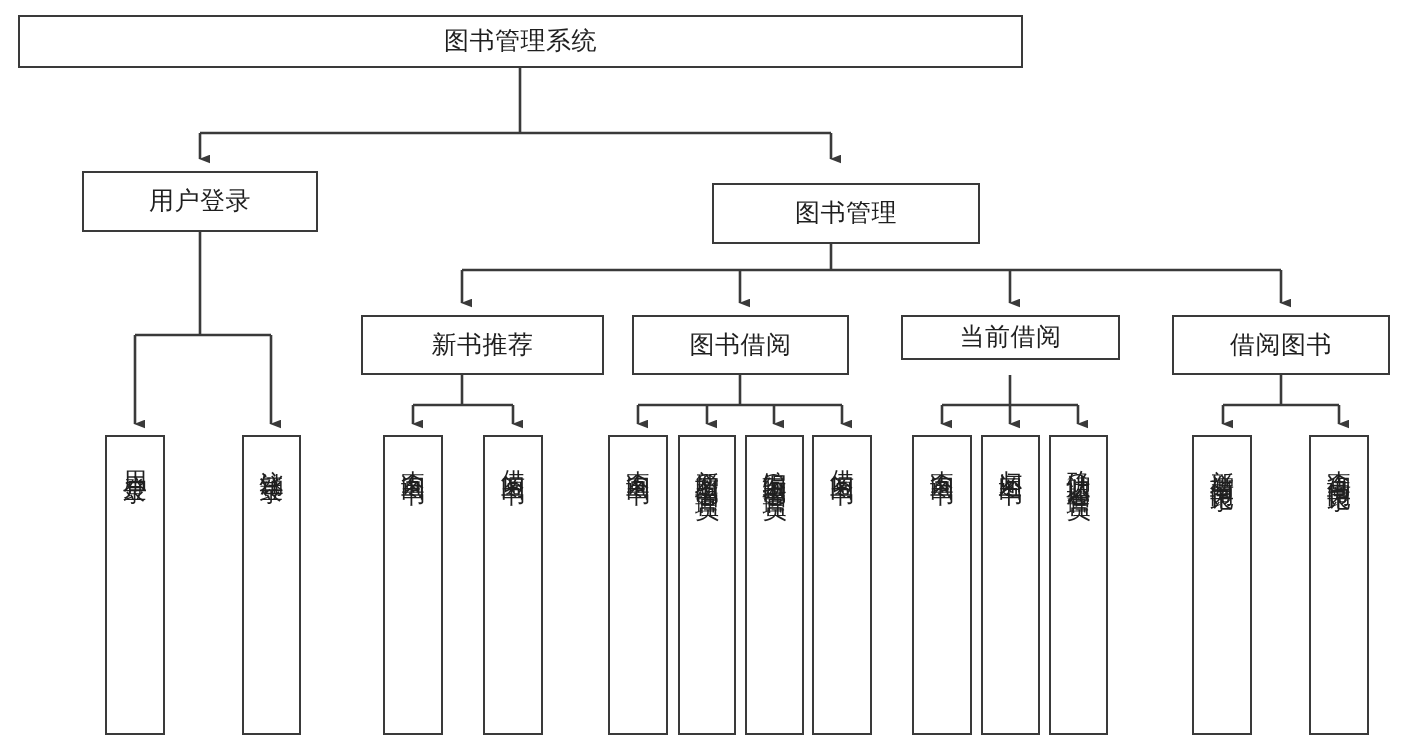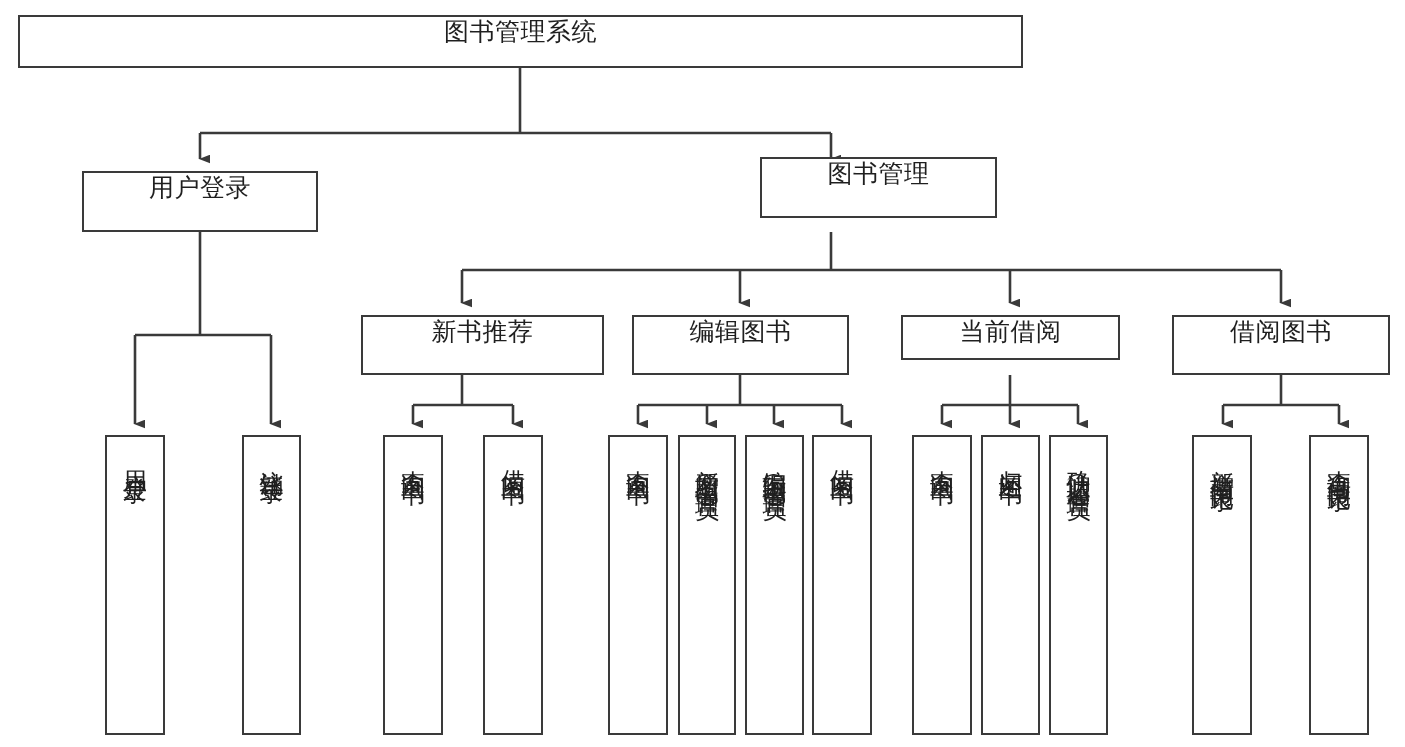--- a/index.html
+++ b/index.html
@@ -25,20 +25,21 @@
     width: 1405px;
     height: 747px;
     pointer-events: none;
   }
   .node {
     position: absolute;
     box-sizing: border-box;
     border: 2.5px solid #3a3a3a;
     background: #ffffff;
     display: flex;
+    align-items: center;
     justify-content: center;
     color: #1f1f1f;
   }
   .node-label {
     display: block;
     text-align: center;
     line-height: 1.22;
     letter-spacing: 0.5px;
   }
   
@@ -128,29 +129,29 @@
     </g>
   </svg>
 
   <div class="node horiz root" style="left:18px; top:15px; width:1005px; height:53px;">
     <span class="node-label">图书管理系统</span>
   </div>
 
   <div class="node horiz" style="left:82px; top:171px; width:236px; height:61px;">
     <span class="node-label">用户登录</span>
   </div>
-  <div class="node horiz" style="left:712px; top:157px; width:237px; height:61px;margin-left:48px;">
+  <div class="node horiz" style="left:712px; top:183px; width:268px; height:61px;">
     <span class="node-label">图书管理</span>
   </div>
 
   <div class="node horiz" style="left:361px; top:315px; width:243px; height:60px;">
     <span class="node-label">新书推荐</span>
   </div>
   <div class="node horiz" style="left:632px; top:315px; width:217px; height:60px;">
-    <span class="node-label">编辑图书</span>
+    <span class="node-label">图书借阅</span>
   </div>
   <div class="node horiz" style="left:901px; top:315px; width:219px; height:45px;">
     <span class="node-label">当前借阅</span>
   </div>
   <div class="node horiz" style="left:1172px; top:315px; width:218px; height:60px;">
     <span class="node-label">借阅图书</span>
   </div>
 
   <div class="node vert" style="left:105px; top:435px; width:60px; height:300px;">
     <span class="node-label">用户登录</span>

